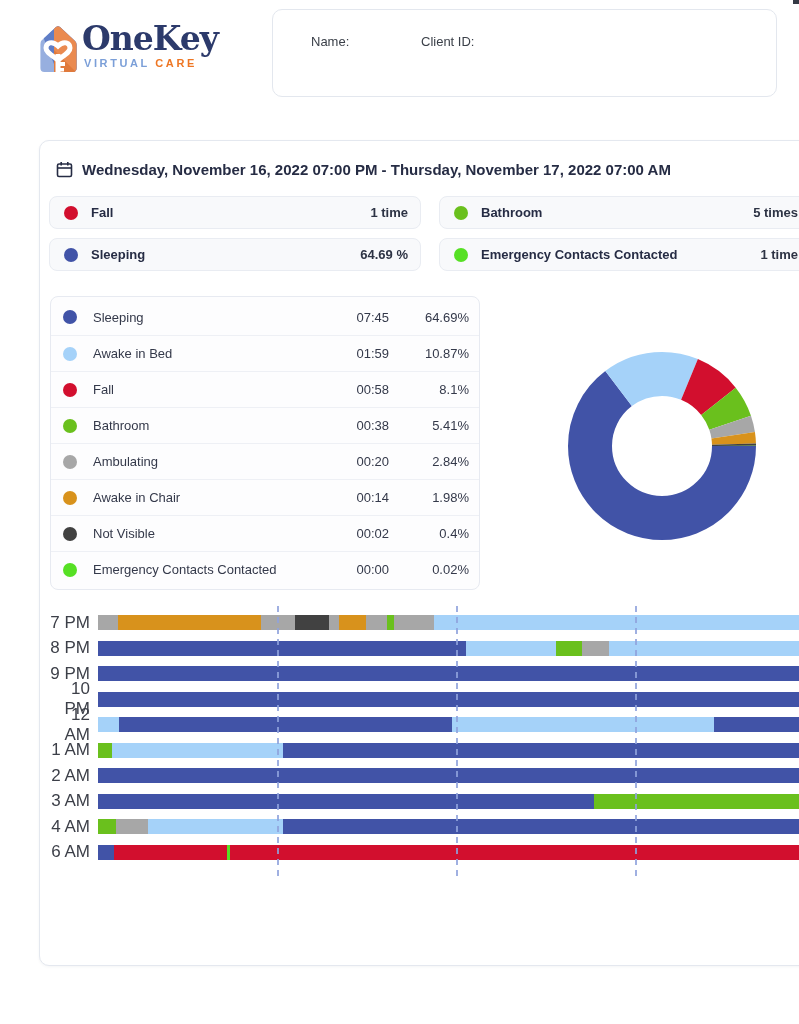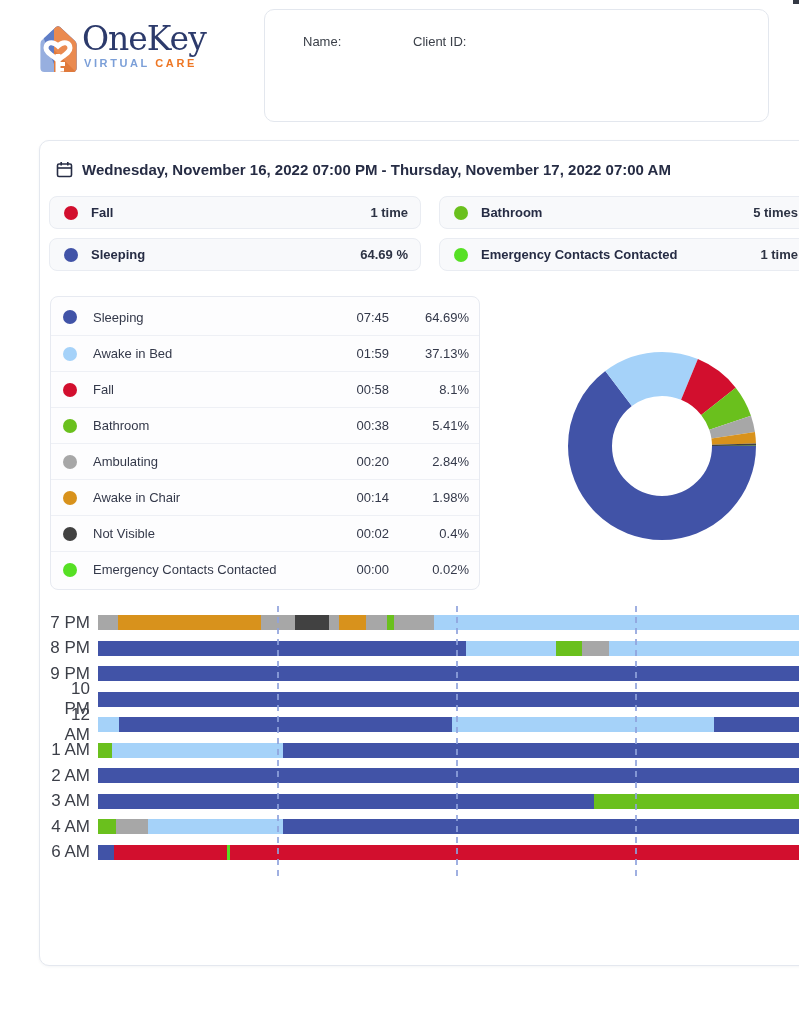--- a/index.html
+++ b/index.html
@@ -5,26 +5,26 @@
   * { margin:0; padding:0; box-sizing:border-box; }
   html,body { background:#ffffff; }
   body {
     width:799px; height:1024px; position:relative; overflow:hidden;
     font-family:"Liberation Sans", sans-serif; color:#262c44;
   }
   
   .logo { position:absolute; left:38px; top:22px; width:230px; height:56px; }
   .logo-icon { position:absolute; left:0; top:2px; }
   .logo-text { position:absolute; left:44px; top:0; }
-  .logo-brand { font-family:"DejaVu Serif","Liberation Serif",serif; font-weight:400;
+  .logo-brand { font-family:"DejaVu Serif","Liberation Serif",serif; font-weight:700;
     font-size:33px; line-height:34px; color:#2c3a6b; letter-spacing:-1px; }
   .logo-tagline { margin-top:1px; margin-left:2px; font-size:11px; font-weight:700; letter-spacing:2.6px; }
   .logo-tagline .w1 { color:#7b9fd8; }
   .logo-tagline .w2 { color:#ee7623; }
-  .patient-box { position:absolute; left:264px; top:9px; width:505px; height:113px;
+  .patient-box { position:absolute; left:272px; top:9px; width:505px; height:88px;
     border:1px solid #e3e7ee; border-radius:10px; background:#fff; }
   .patient-box .lbl { position:absolute; top:24px; font-size:13px; color:#3b4049; }
   .patient-box .lbl.name { left:38px; }
   .patient-box .lbl.cid { left:148px; }
   .corner-mark { position:absolute; right:0; top:0; width:6px; height:4px; background:#343a45; }
 
   
   .main-card { position:absolute; left:8px; top:140px; width:783px; height:826px;
     background:#fff; border:1px solid #e4e8ef; border-radius:10px;
     box-shadow:0 1px 3px rgba(40,50,80,.05);margin-left:31px; }
@@ -137,21 +137,21 @@
       <div class="legend-row">
         <span class="dot" style="background: rgb(65, 83, 167);"></span>
         <span class="l-label">Sleeping</span>
         <span class="l-time">07:45</span>
         <span class="l-pct">64.69%</span>
       </div>
       <div class="legend-row">
         <span class="dot" style="background: rgb(165, 210, 249);"></span>
         <span class="l-label">Awake in Bed</span>
         <span class="l-time">01:59</span>
-        <span class="l-pct">37.13%</span>
+        <span class="l-pct">10.87%</span>
       </div>
       <div class="legend-row">
         <span class="dot" style="background: rgb(210, 15, 46);"></span>
         <span class="l-label">Fall</span>
         <span class="l-time">00:58</span>
         <span class="l-pct">8.1%</span>
       </div>
       <div class="legend-row">
         <span class="dot" style="background: rgb(106, 192, 29);"></span>
         <span class="l-label">Bathroom</span>

